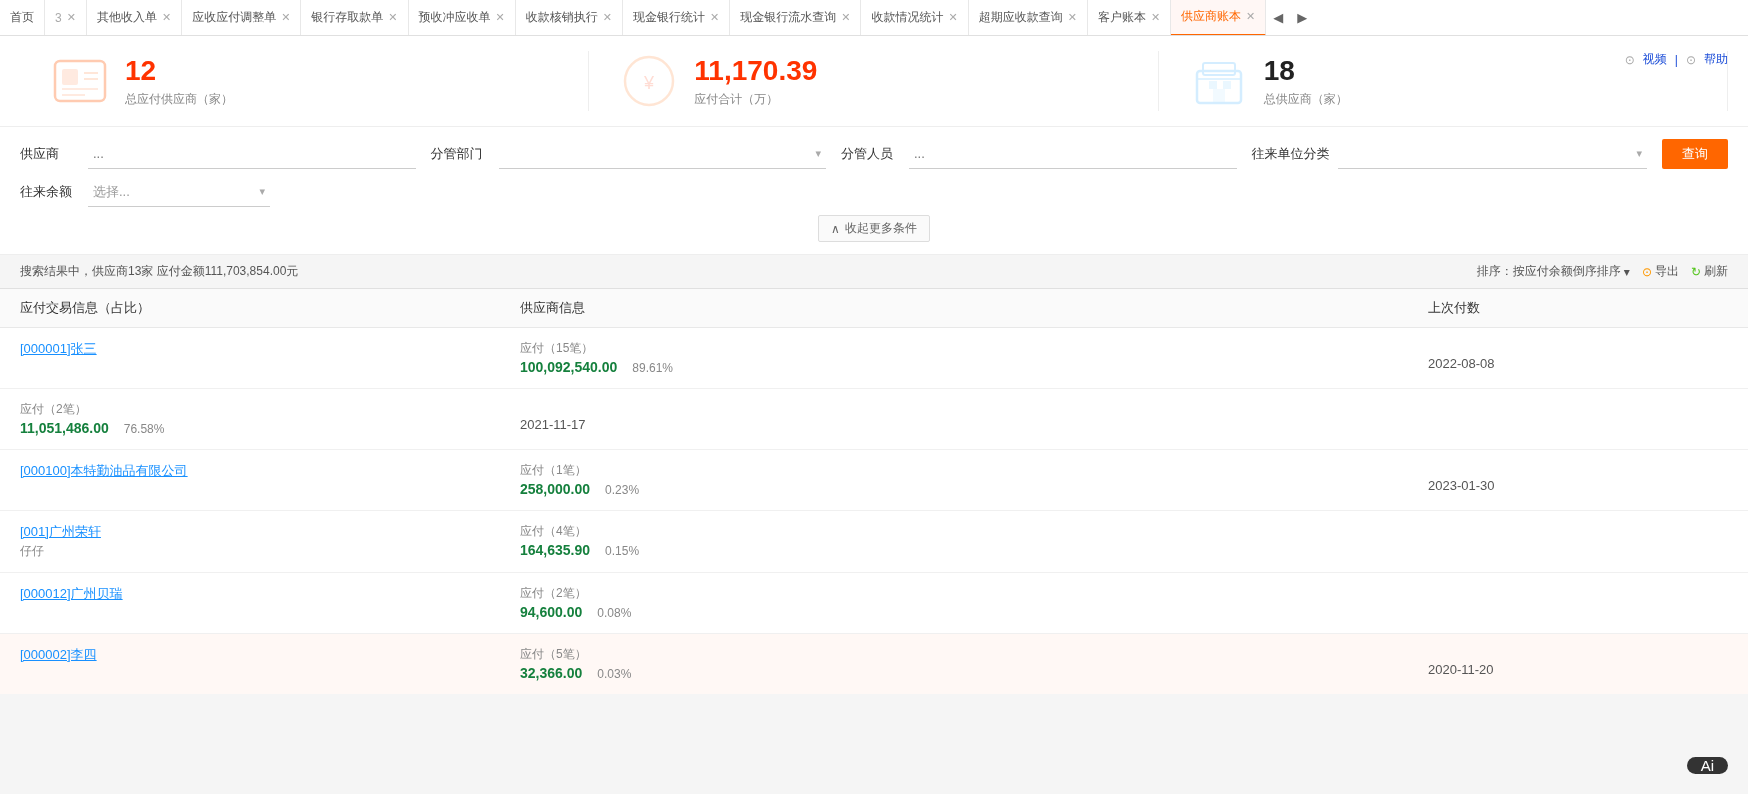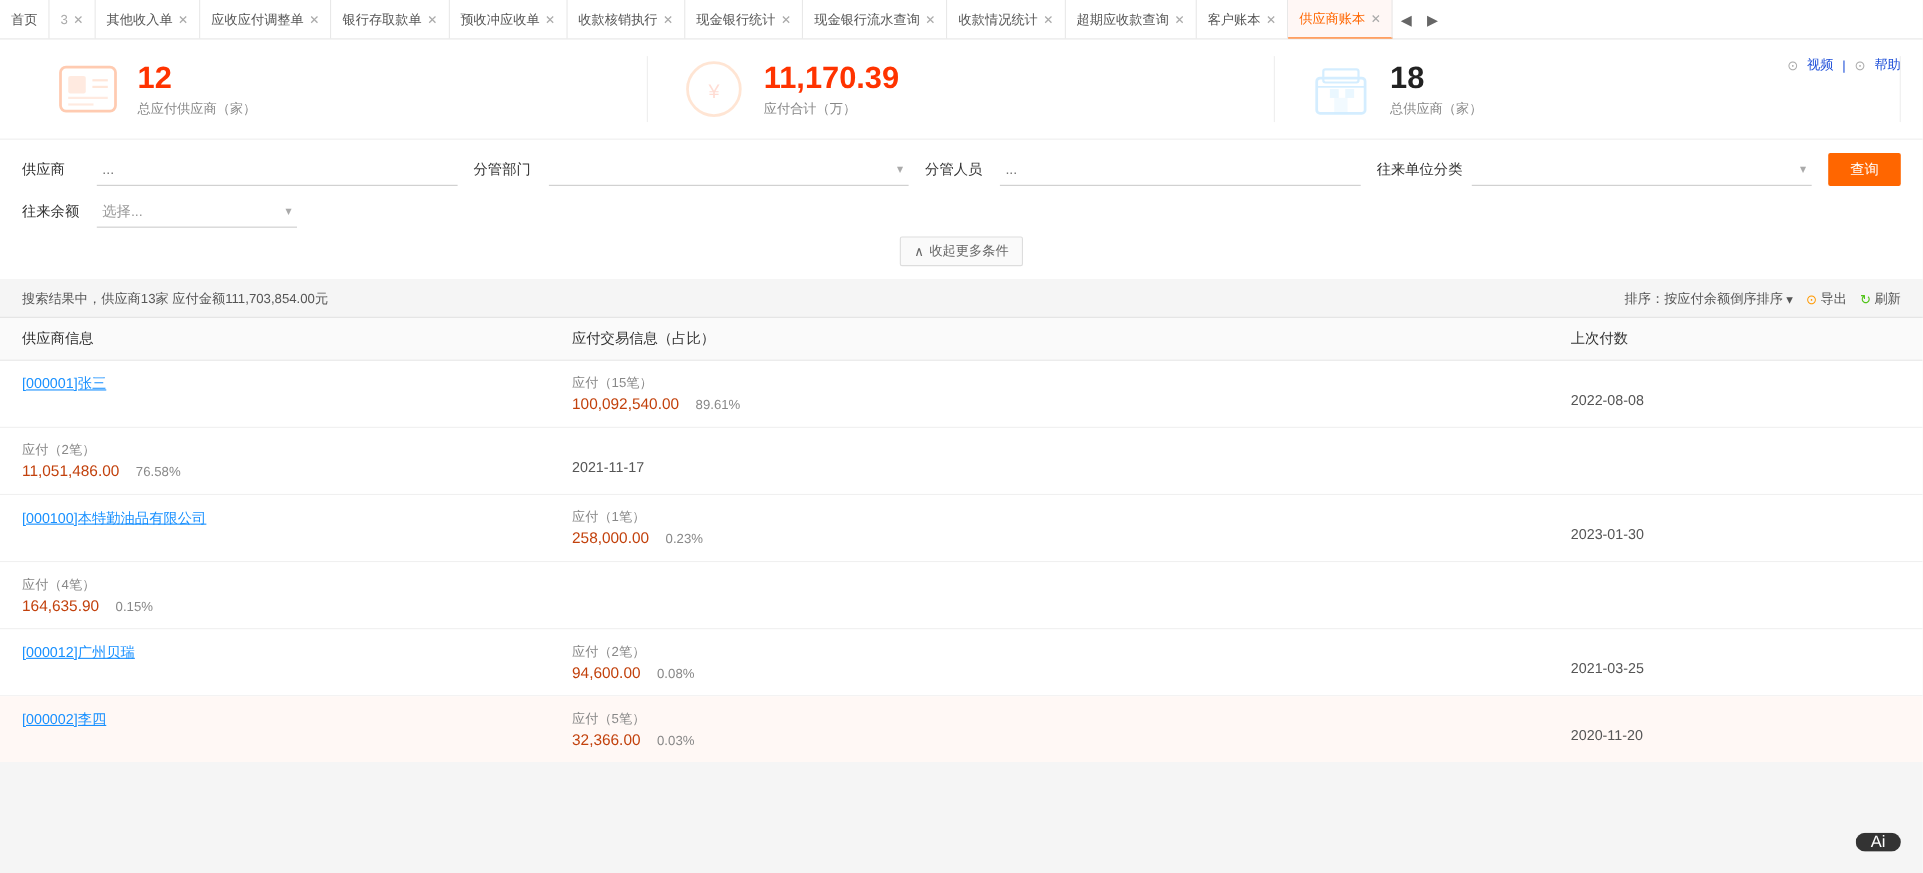--- a/index.html
+++ b/index.html
@@ -1,20 +1,21 @@
 <!DOCTYPE html>
 <html><head>
   <meta charset="utf-8">
   <style>
     * { margin: 0; padding: 0; box-sizing: border-box; }
     body { font-family: 'Microsoft YaHei', Arial, sans-serif; font-size: 13px; background: #f5f5f5; color: #333; overflow-x: hidden; }
 
     
     .top-nav {
       display: flex;
+      align-items: center;
       background: #fff;
       border-bottom: 1px solid #e0e0e0;
       height: 36px;
       overflow: hidden;
       flex-wrap: nowrap;
     }
     .nav-tab {
       display: flex;
       align-items: center;
       padding: 0 10px;
@@ -228,21 +229,21 @@
       grid-template-columns: 500px 1fr 300px;
       padding: 12px 20px;
       align-items: start;
       min-height: 60px;
     }
     .supplier-info { display: flex; flex-direction: column; gap: 2px; }
     .supplier-link { color: #1890ff; text-decoration: underline; cursor: pointer; font-size: 13px; }
     .supplier-sub { font-size: 12px; color: #888; }
     .trade-info { display: flex; flex-direction: column; gap: 2px; }
     .trade-desc { font-size: 12px; color: #888; }
-    .trade-amount { font-size: 14px; color: #c2410c; font-weight: 400; cursor: pointer; }
+    .trade-amount { font-size: 14px; color: #15803d; font-weight: 700; cursor: pointer; }
     .trade-percent { font-size: 12px; color: #888; }
     .trade-row { display: flex; align-items: baseline; gap: 15px; }
     .last-pay { font-size: 13px; color: #555; align-self: center; padding-top: 10px; }
   </style>
 </head>
 <body>
 
 <div class="top-nav">
   <div class="nav-tab">
     <span>首页</span>
@@ -417,22 +418,22 @@
     <div class="refresh-btn">
       <span style="color:#52c41a;">↻</span>
       <span>刷新</span>
     </div>
   </div>
 </div>
 
 <div class="table-container">
 
   <div class="table-header">
+    <span>应付交易信息（占比）</span>
     <span>供应商信息</span>
-    <span>应付交易信息（占比）</span>
     <span>上次付数</span>
   </div>
 
   <div class="table-row-wrapper">
     <div class="table-row">
       <div class="supplier-info">
         <a class="supplier-link">[000001]张三</a>
       </div>
       <div class="trade-info">
         <span class="trade-desc">应付（15笔）</span>
@@ -469,20 +470,24 @@
           <span class="trade-amount">258,000.00</span>
           <span class="trade-percent">0.23%</span>
         </div>
       </div>
       <div class="last-pay">2023-01-30</div>
     </div>
   </div>
 
   <div class="table-row-wrapper">
     <div class="table-row">
+      <div class="supplier-info">
+        <a class="supplier-link">[001]广州荣轩</a>
+        <span class="supplier-sub">仔仔</span>
+      </div>
       <div class="trade-info">
         <span class="trade-desc">应付（4笔）</span>
         <div class="trade-row">
           <span class="trade-amount">164,635.90</span>
           <span class="trade-percent">0.15%</span>
         </div>
       </div>
       <div class="last-pay"></div>
     </div>
   </div>
@@ -492,21 +497,20 @@
       <div class="supplier-info">
         <a class="supplier-link">[000012]广州贝瑞</a>
       </div>
       <div class="trade-info">
         <span class="trade-desc">应付（2笔）</span>
         <div class="trade-row">
           <span class="trade-amount">94,600.00</span>
           <span class="trade-percent">0.08%</span>
         </div>
       </div>
-      <div class="last-pay">2021-03-25</div>
     </div>
   </div>
 
   <div class="table-row-wrapper highlighted">
     <div class="table-row">
       <div class="supplier-info">
         <a class="supplier-link">[000002]李四</a>
       </div>
       <div class="trade-info">
         <span class="trade-desc">应付（5笔）</span>

